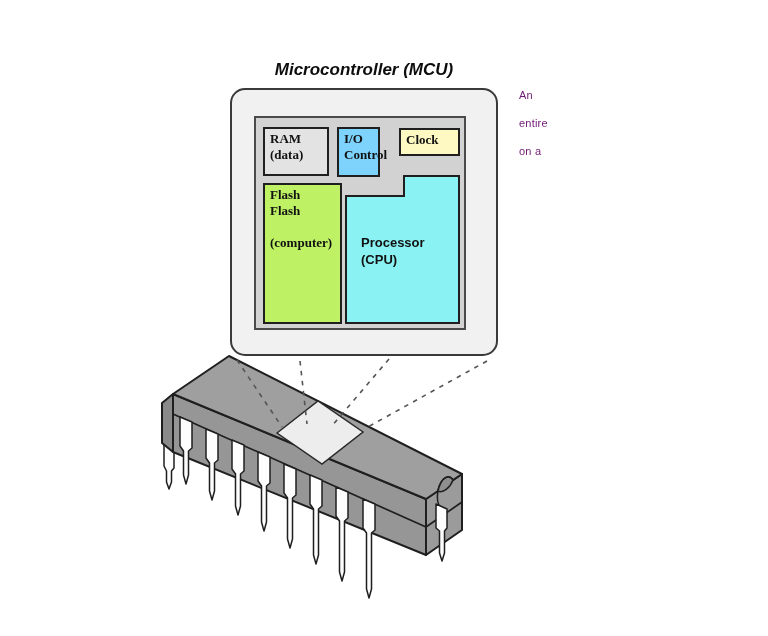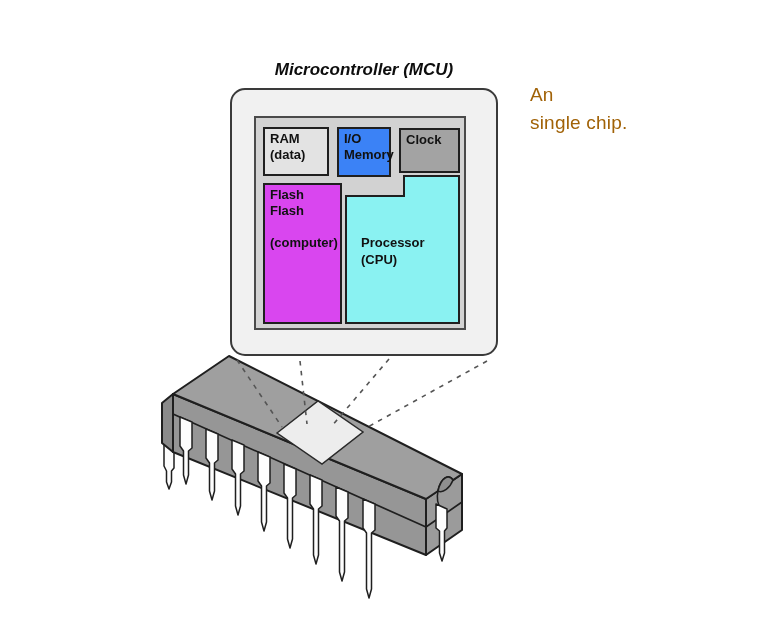--- a/index.html
+++ b/index.html
@@ -25,34 +25,35 @@
   }
   #mcu-inner{
     left:254px;top:116px;width:212px;height:214px;
     background:#d2d2d2;border:2px solid #4a4a4a;
     z-index:2;
   }
   .block{
     z-index:3;border:2px solid #1f1f1f;
     font-weight:bold;font-size:13px;color:#111;
     padding:2px 2px 0 5px;
+    font-family:Liberation Serif, serif;
   }
   .bl{height:16px;line-height:16px;white-space:nowrap;}
   #blk-ram  {left:263px;top:127px;width:66px;height:49px;background:#e3e3e3;}
-  #blk-io   {left:337px;top:127px;width:54px;height:50px;background:#3b82f6;}
-  #blk-clock{left:399px;top:128px;width:61px;height:45px;background:#a3a3a3;}
-  #blk-flash{left:263px;top:183px;width:79px;height:141px;background:#d946ef;}
+  #blk-io   {left:337px;top:127px;width:43px;height:50px;background:#7dd3fc;}
+  #blk-clock{left:399px;top:128px;width:61px;height:28px;background:#fef9c3;}
+  #blk-flash{left:263px;top:183px;width:79px;height:141px;background:#bef264;}
   #cpu-shape{left:345px;top:175px;z-index:3;}
   #cpu-label{left:361px;top:234px;z-index:4;font-weight:bold;font-size:13px;color:#111;}
   #cpu-label .bl{height:17px;line-height:17px;}
 
   
   #caption{
-    left:530px;top:81px;z-index:3;
-    font-size:19px;color:#a16207;letter-spacing:.2px;
+    left:519px;top:81px;z-index:3;
+    font-size:11px;color:#701a75;letter-spacing:.2px;
   }
   .cap-line{height:28px;line-height:28px;white-space:nowrap;}
 
   
   #chip-svg{left:0;top:0;z-index:1;}
 </style>
 </head>
 <body>
 
 <div class="abs" id="mcu-title">Microcontroller (MCU)</div>
@@ -101,21 +102,21 @@
 
 <div class="abs" id="mcu-outer"></div>
 <div class="abs" id="mcu-inner"></div>
 
 <div class="abs block" id="blk-ram">
   <div class="bl">RAM</div>
   <div class="bl">(data)</div>
 </div>
 <div class="abs block" id="blk-io">
   <div class="bl">I/O</div>
-  <div class="bl">Memory</div>
+  <div class="bl">Control</div>
 </div>
 <div class="abs block" id="blk-clock">
   <div class="bl">Clock</div>
 </div>
 <div class="abs block" id="blk-flash">
   <div class="bl">Flash</div>
   <div class="bl">Flash</div>
   <div class="bl"></div>
   <div class="bl">(computer)</div>
 </div>
@@ -123,14 +124,15 @@
 <svg class="abs" id="cpu-shape" width="116" height="150" viewBox="0 0 116 150">
   <polygon points="1,21 59,21 59,1 114,1 114,148 1,148" fill="#8af2f2" stroke="#1f1f1f" stroke-width="2" stroke-linejoin="miter"></polygon>
 </svg>
 <div class="abs" id="cpu-label">
   <div class="bl">Processor</div>
   <div class="bl">(CPU)</div>
 </div>
 
 <div class="abs" id="caption">
   <div class="cap-line">An</div>
-  <div class="cap-line">single chip.</div>
+  <div class="cap-line">entire</div>
+  <div class="cap-line">on a</div>
 </div>
 
 </body></html>

